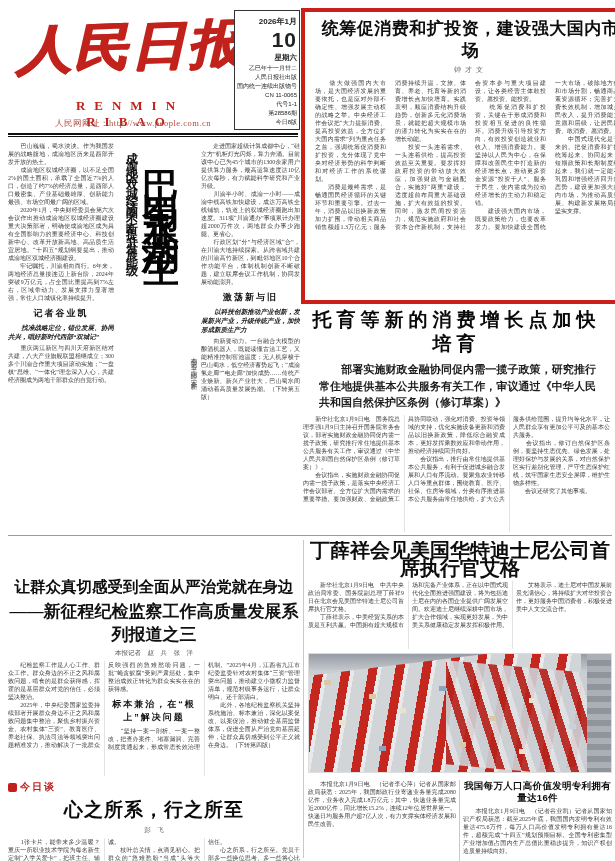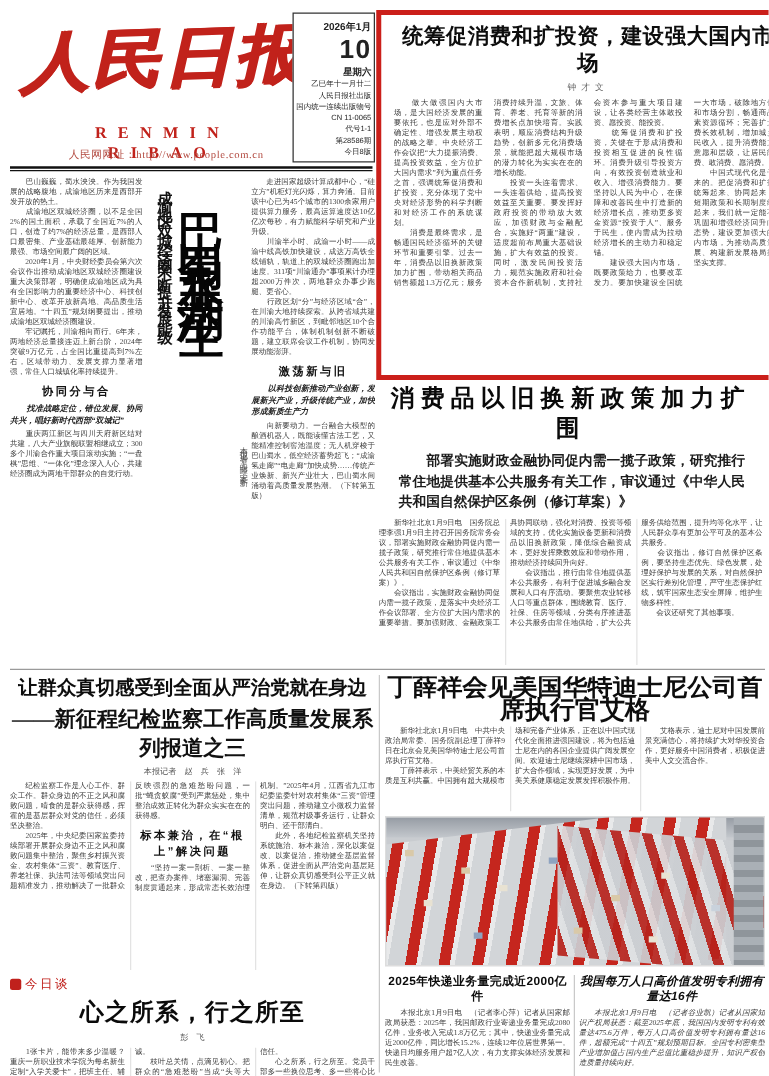--- a/index.html
+++ b/index.html
@@ -39,21 +39,21 @@
   
   .lq-head{font-size:19px;font-weight:900;letter-spacing:5px;text-align:center;color:#0a0a0a;
     line-height:24px;}
   .lq-sub{font-size:11px;font-weight:700;line-height:16.5px;text-align:justify;color:#1c1c1c;
     margin:5px 14px 4px 16px;white-space:pre-line;}
   .cols3{column-count:3;column-gap:8px;column-rule:1px solid #e3e3e3;overflow:hidden;}
   
   .hline{background:#9a9a9a;height:1px;}
   .vline{background:#c9c9c9;width:1px;}
   .disc-head{font-family:Liberation Serif, serif;font-weight:900;font-size:15.5px;
-    text-align:center;color:#0d0d0d;line-height:19px;}
+    text-align:center;color:#0d0d0d;line-height:19px;margin-top:36px;}
   .disc-sub{font-size:17px;font-weight:700;text-align:center;color:#111;margin-top:4px;}
   .small-byline{font-size:6.5px;color:#555;text-align:center;margin:3px 0;}
   .ding-head{font-family:"Liberation Sans",sans-serif;font-weight:900;font-size:20px;
     text-align:center;color:#0d0d0d;line-height:18px;}
   
   .photo{background:#c9ccd0;overflow:hidden;border:1px solid #ddd;}
   .photo .ceiling{position:absolute;top:0;left:0;right:0;height:16px;
     background:linear-gradient(#969ca4,#c3c7cc);}
   .photo .belts{position:absolute;left:-50px;right:30px;top:8px;bottom:-14px;
     background:repeating-linear-gradient(100deg,#c5261e 0 9px,#e8e9ea 9px 13px,#d2d5d8 13px 27px);
@@ -61,21 +61,21 @@
   .photo .belts2{position:absolute;right:-10px;width:58%;top:14px;bottom:0;
     background:repeating-linear-gradient(72deg,#b7231c 0 8px,#dfe1e3 8px 14px,#cbced2 14px 24px);
     transform:skewY(5deg);opacity:.92;}
   .photo .rig{position:absolute;right:0;top:0;bottom:0;width:24px;
     background:repeating-linear-gradient(180deg,#aab0b6 0 6px,#8f959b 6px 12px);}
   .photo .pkg{position:absolute;left:60px;top:40px;width:7px;height:5px;background:#d9c9a8;
     box-shadow:30px 14px 0 #e8e2d2,70px -8px 0 #8ea3c0,120px 22px 0 #d9c9a8,160px 4px 0 #e8e2d2,
       200px 30px 0 #c9d2dc,-30px 26px 0 #e8e2d2,10px 52px 0 #8ea3c0,90px 48px 0 #d9c9a8,
       150px 55px 0 #e8e2d2,-45px -14px 0 #d9c9a8,220px -10px 0 #e8e2d2;}
   
-  .jrt-label{font-family:"Liberation Sans",sans-serif;font-weight:400;font-size:10px;
+  .jrt-label{font-family:"Liberation Sans",sans-serif;font-weight:700;font-size:10px;
     color:#c0211c;letter-spacing:2px;text-align:right;}
   .jrt-logo{width:9px;height:9px;background:#c0211c;border-radius:2px;display:inline-block;
     margin-right:3px;}
   .jrt-head{font-size:19px;font-weight:900;text-align:center;color:#0a0a0a;margin-top:3px;
     letter-spacing:1px;}
   .brief-head{font-family:"Liberation Sans",sans-serif;font-weight:800;font-size:9.5px;
     line-height:12px;text-align:center;color:#0d0d0d;margin-bottom:3px;letter-spacing:.3px;}
 </style>
 </head>
 <body>
@@ -113,39 +113,39 @@
 　　建设强大国内市场，既要政策给力，也要改革发力。要加快建设全国统一大市场，破除地方保护和市场分割，畅通商品要素资源循环；完善扩大消费长效机制，增加城乡居民收入，提升消费能力、意愿和层级，让居民能消费、敢消费、愿消费。
 　　中国式现代化是干出来的。把促消费和扩投资统筹起来、协同起来，把短期政策和长期制度结合起来，我们就一定能不断巩固和增强经济回升向好态势，建设更加强大的国内市场，为推动高质量发展、构建新发展格局提供坚实支撑。</div>
   </div>
 
   <div class="abs" style="left:8px;top:142px;width:292px;height:392px;display:flex;overflow:hidden;">
     <div style="width:106px;height:100%;overflow:hidden;flex:none;">
       <div class="tiny">　　巴山巍巍，蜀水泱泱。作为我国发展的战略腹地，成渝地区历来是西部开发开放的热土。
 　　成渝地区双城经济圈，以不足全国2%的国土面积，承载了全国近7%的人口，创造了约7%的经济总量，是西部人口最密集、产业基础最雄厚、创新能力最强、市场空间最广阔的区域。
 　　2020年1月，中央财经委员会第六次会议作出推动成渝地区双城经济圈建设重大决策部署，明确使成渝地区成为具有全国影响力的重要经济中心、科技创新中心、改革开放新高地、高品质生活宜居地。“十四五”规划纲要提出，推动成渝地区双城经济圈建设。
 　　牢记嘱托，川渝相向而行。6年来，两地经济总量接连迈上新台阶，2024年突破9万亿元，占全国比重提高到7%左右，区域带动力、发展支撑力显著增强，常住人口城镇化率持续提升。</div>
-      <div class="subhead">协同分与合</div>
+      <div class="subhead">记者谷业凯</div>
       <div class="quote">　　找准战略定位，错位发展、协同共兴，唱好新时代西部“双城记”</div>
       <div class="tiny">　　重庆两江新区与四川天府新区结对共建，八大产业旗舰联盟相继成立；300多个川渝合作重大项目滚动实施；“一盘棋”思维、“一体化”理念深入人心，共建经济圈成为两地干部群众的自觉行动。</div>
     </div>
     <div class="vert v-sub" style="width:22px;flex:none;margin-left:4px;">成渝地区双城经济圈不断提升发展能级</div>
     <div class="vert v-head" style="width:46px;flex:none;">巴山蜀水共潮生</div>
     <div class="vert v-byline" style="width:12px;flex:none;padding-top:210px;">本报记者 王明峰 宋豪新</div>
     <div style="flex:1;height:100%;overflow:hidden;margin-left:3px;">
       <div class="tiny">　　走进国家超级计算成都中心，“硅立方”机柜灯光闪烁，算力奔涌。目前该中心已为45个城市的1300余家用户提供算力服务，最高运算速度达10亿亿次每秒，有力赋能科学研究和产业升级。
 　　川渝半小时、成渝一小时——成渝中线高铁加快建设，成达万高铁全线铺轨，轨道上的双城经济圈跑出加速度。311项“川渝通办”事项累计办理超2000万件次，两地群众办事少跑腿、更省心。
 　　行政区划“分”与经济区域“合”，在川渝大地持续探索。从跨省域共建的川渝高竹新区，到毗邻地区10个合作功能平台，体制机制创新不断破题，建立联席会议工作机制，协同发展动能澎湃。</div>
       <div class="subhead">激荡新与旧</div>
       <div class="quote">　　以科技创新推动产业创新，发展新兴产业，升级传统产业，加快形成新质生产力</div>
       <div class="tiny">　　向新要动力。一台融合大模型的酿酒机器人，既能读懂古法工艺，又能精准控制窖池温度；无人机穿梭于巴山蜀水，低空经济蓄势起飞；“成渝氢走廊”“电走廊”加快成势……传统产业焕新、新兴产业壮大，巴山蜀水间涌动着高质量发展热潮。（下转第五版）</div>
     </div>
   </div>
 
   <div class="abs" style="left:301px;top:308px;width:311px;height:224px;overflow:hidden;padding:0 2px;">
-    <div class="lq-head">消费品以旧换新政策加力扩围</div>
+    <div class="lq-head">托育等新的消费增长点加快培育</div>
     <div class="lq-sub">　　部署实施财政金融协同促内需一揽子政策，研究推行常住地提供基本公共服务有关工作，审议通过《中华人民共和国自然保护区条例（修订草案）》</div>
     <div class="cols3 tiny" style="height:122px;">　　新华社北京1月9日电　国务院总理李强1月9日主持召开国务院常务会议，部署实施财政金融协同促内需一揽子政策，研究推行常住地提供基本公共服务有关工作，审议通过《中华人民共和国自然保护区条例（修订草案）》。
 　　会议指出，实施财政金融协同促内需一揽子政策，是落实中央经济工作会议部署、全方位扩大国内需求的重要举措。要加强财政、金融政策工具协同联动，强化对消费、投资等领域的支持，优化实施设备更新和消费品以旧换新政策，降低综合融资成本，更好发挥乘数效应和带动作用，推动经济持续回升向好。
 　　会议指出，推行由常住地提供基本公共服务，有利于促进城乡融合发展和人口有序流动。要聚焦农业转移人口等重点群体，围绕教育、医疗、社保、住房等领域，分类有序推进基本公共服务由常住地供给，扩大公共服务供给范围，提升均等化水平，让人民群众享有更加公平可及的基本公共服务。
 　　会议指出，修订自然保护区条例，要坚持生态优先、绿色发展，处理好保护与发展的关系，对自然保护区实行差别化管理，严守生态保护红线，筑牢国家生态安全屏障，维护生物多样性。
 　　会议还研究了其他事项。</div>
   </div>
 
   <div class="abs hline" style="left:8px;top:535px;width:604px;"></div>
   <div class="abs vline" style="left:303px;top:540px;height:318px;"></div>
@@ -185,23 +185,22 @@
     </div>
     <div class="jrt-head">心之所系，行之所至</div>
     <div class="small-byline">彭　飞</div>
     <div class="cols3 tiny" style="flex:1;">　　1张卡片，能带来多少温暖？重庆一所职业技术学院为每名新生定制“入学关爱卡”，把班主任、辅导员联系方式印在卡上，学生遇到困难，一个电话就能找到人。这一暖心细节，映照着以心换心的真诚。
 　　枝叶总关情，点滴见初心。把群众的“急难愁盼”当成“头等大事”，从具体人、具体事抓起，从一餐饭、一张床、一条路改起，工作就能做到群众心坎上，赢得群众信任。
 　　心之所系，行之所至。党员干部多一些换位思考、多一些将心比心，民生答卷就会更有温度，幸福生活就会更加可感可及。</div>
   </div>
 
   <div class="abs" style="left:308px;top:780px;width:304px;height:81px;display:flex;overflow:hidden;">
     <div style="width:148px;flex:none;overflow:hidden;">
-      <div class="brief-head">2025年快递业务量完成近2000亿件</div>
       <div class="tiny">　　本报北京1月9日电　（记者李心萍）记者从国家邮政局获悉：2025年，我国邮政行业寄递业务量完成2080亿件，业务收入完成1.8万亿元；其中，快递业务量完成近2000亿件，同比增长15.2%，连续12年位居世界第一。快递日均服务用户超7亿人次，有力支撑实体经济发展和民生改善。</div>
     </div>
     <div class="vline" style="height:100%;margin:0 3px;"></div>
-    <div style="flex:1;overflow:hidden;font-style:italic;">
+    <div style="flex:1;overflow:hidden;">
       <div class="brief-head">我国每万人口高价值发明专利拥有量达16件</div>
       <div class="tiny">　　本报北京1月9日电　（记者谷业凯）记者从国家知识产权局获悉：截至2025年底，我国国内发明专利有效量达475.6万件，每万人口高价值发明专利拥有量达16件，超额完成“十四五”规划预期目标。全国专利密集型产业增加值占国内生产总值比重稳步提升，知识产权创造质量持续向好。</div>
     </div>
   </div>
 
 </div>
 
 </body></html>

